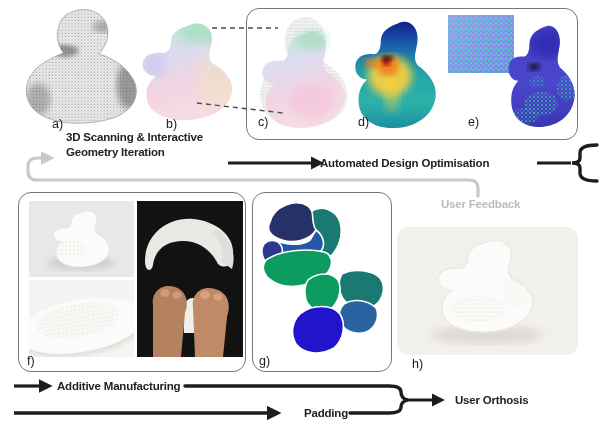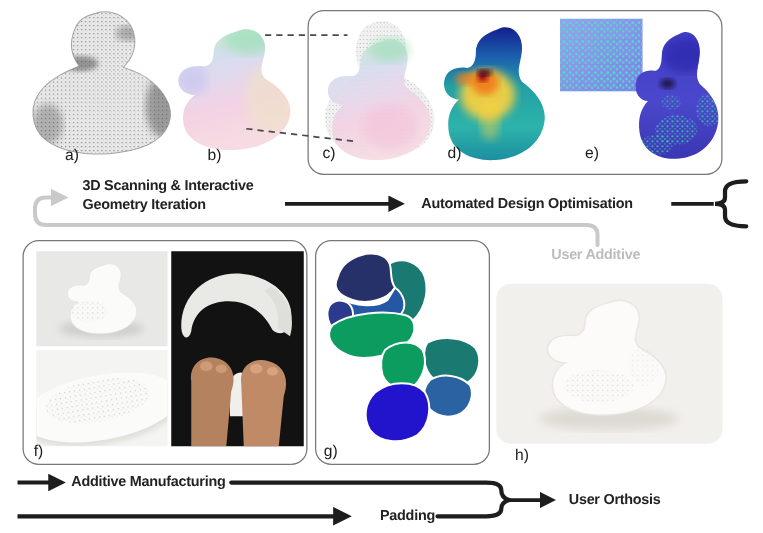--- a/index.html
+++ b/index.html
@@ -148,27 +148,27 @@
       <ellipse cx="104" cy="32" rx="20" ry="14" fill="#2f2bb0" opacity="0.8" filter="url(#bl4)"></ellipse>
       <ellipse cx="89" cy="55" rx="6" ry="4" fill="#141030" opacity="0.8" filter="url(#bl2)"></ellipse>
       <ellipse cx="96" cy="92" rx="17" ry="12" fill="url(#dots-teal)" opacity="0.85"></ellipse>
       <ellipse cx="122" cy="76" rx="10" ry="13" fill="url(#dots-teal)" opacity="0.8"></ellipse>
       <ellipse cx="80" cy="104" rx="13" ry="8" fill="url(#dots-teal)" opacity="0.8"></ellipse>
       <ellipse cx="92" cy="70" rx="8" ry="6" fill="url(#dots-teal)" opacity="0.6"></ellipse>
     </g>
   </svg>
   <span class="lbl" style="left:468px;top:115px">e)</span>
 
-  <div class="wf" style="left:66px;top:142px">
+  <div class="wf" style="left:66px;top:130px">
     <div>3D Scanning &amp; Interactive</div>
     <div>Geometry Iteration</div>
   </div>
-  <div class="wf" style="left:337px;top:156px">Automated Design Optimisation</div>
+  <div class="wf" style="left:320px;top:156px">Automated Design Optimisation</div>
   <div class="wf-gray" style="left:441px;top:196px">
-    <div>User Additive</div>
+    <div>User Feedback</div>
   </div>
 
   <div class="panel" style="left:18px;top:192px;width:228px;height:180px"></div>
   <div class="photo" style="left:29px;top:201px;width:105px;height:76px;background:#e8e8e7">
     <svg width="105" height="76" viewBox="0 0 105 76">
       <ellipse cx="52" cy="62" rx="34" ry="7" fill="#cfcfcc" filter="url(#bl3)"></ellipse>
       <use href="#p-orth" transform="translate(22,8) scale(0.62,0.58)" fill="#fbfbfa" stroke="#e2e2de" stroke-width="1"></use>
       <ellipse cx="42" cy="48" rx="15" ry="9" fill="url(#dots-print)" opacity="0.85"></ellipse>
     </svg>
   </div>

